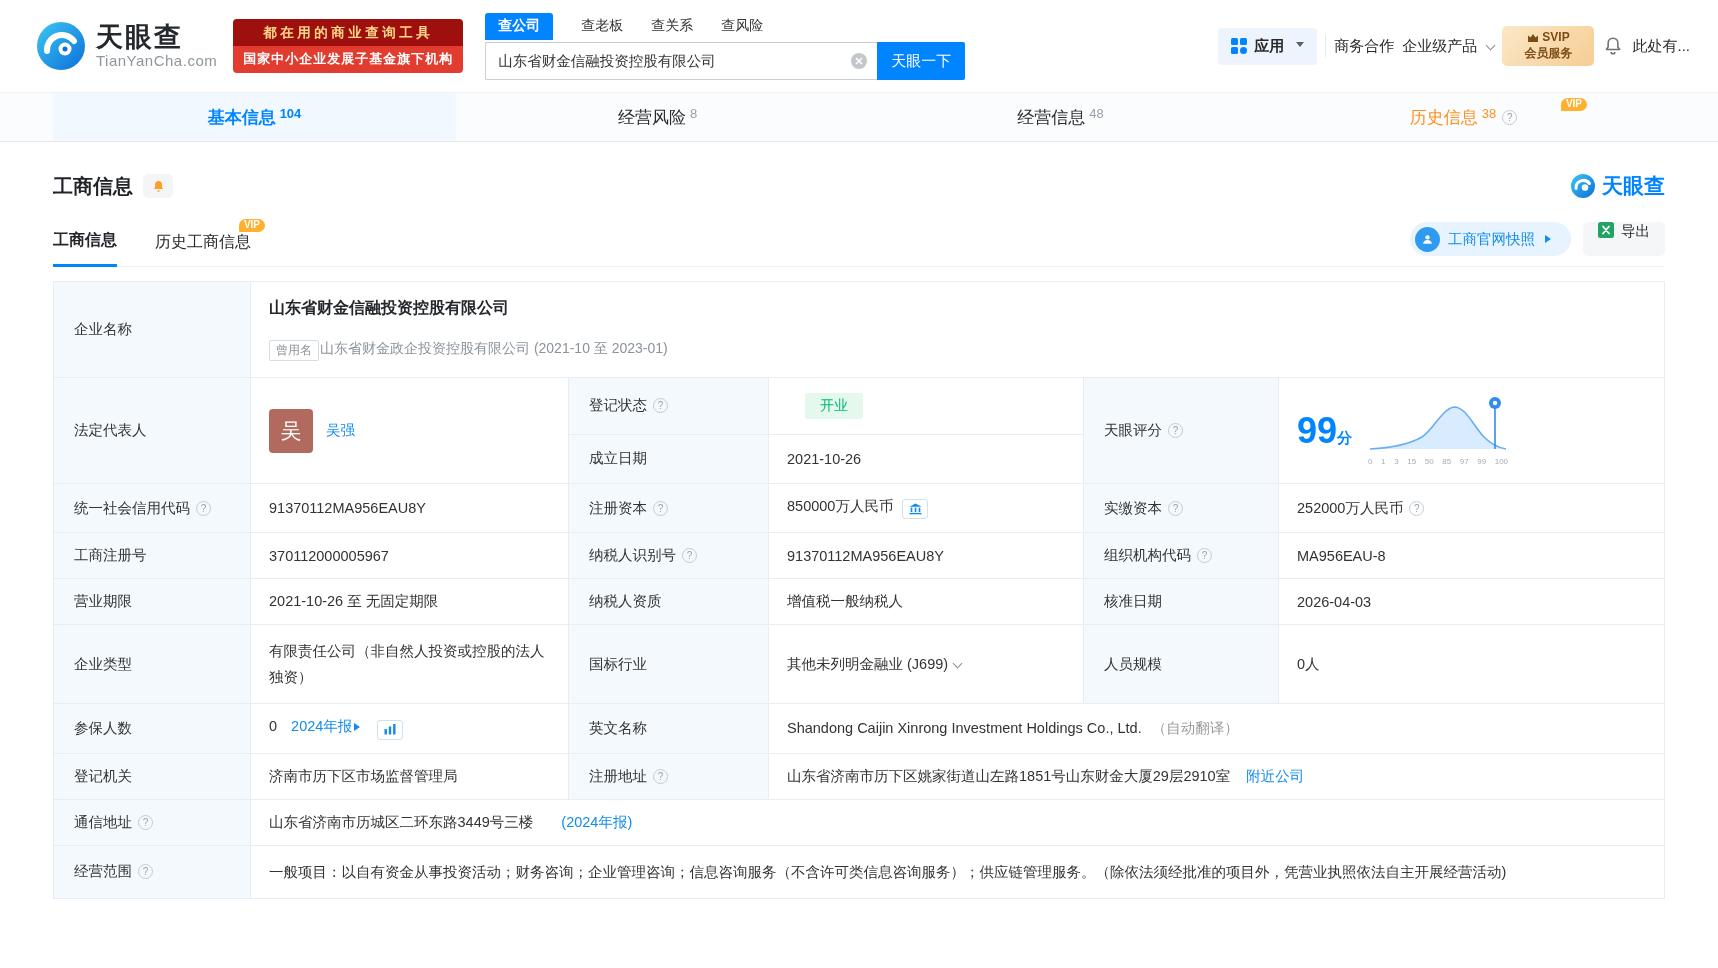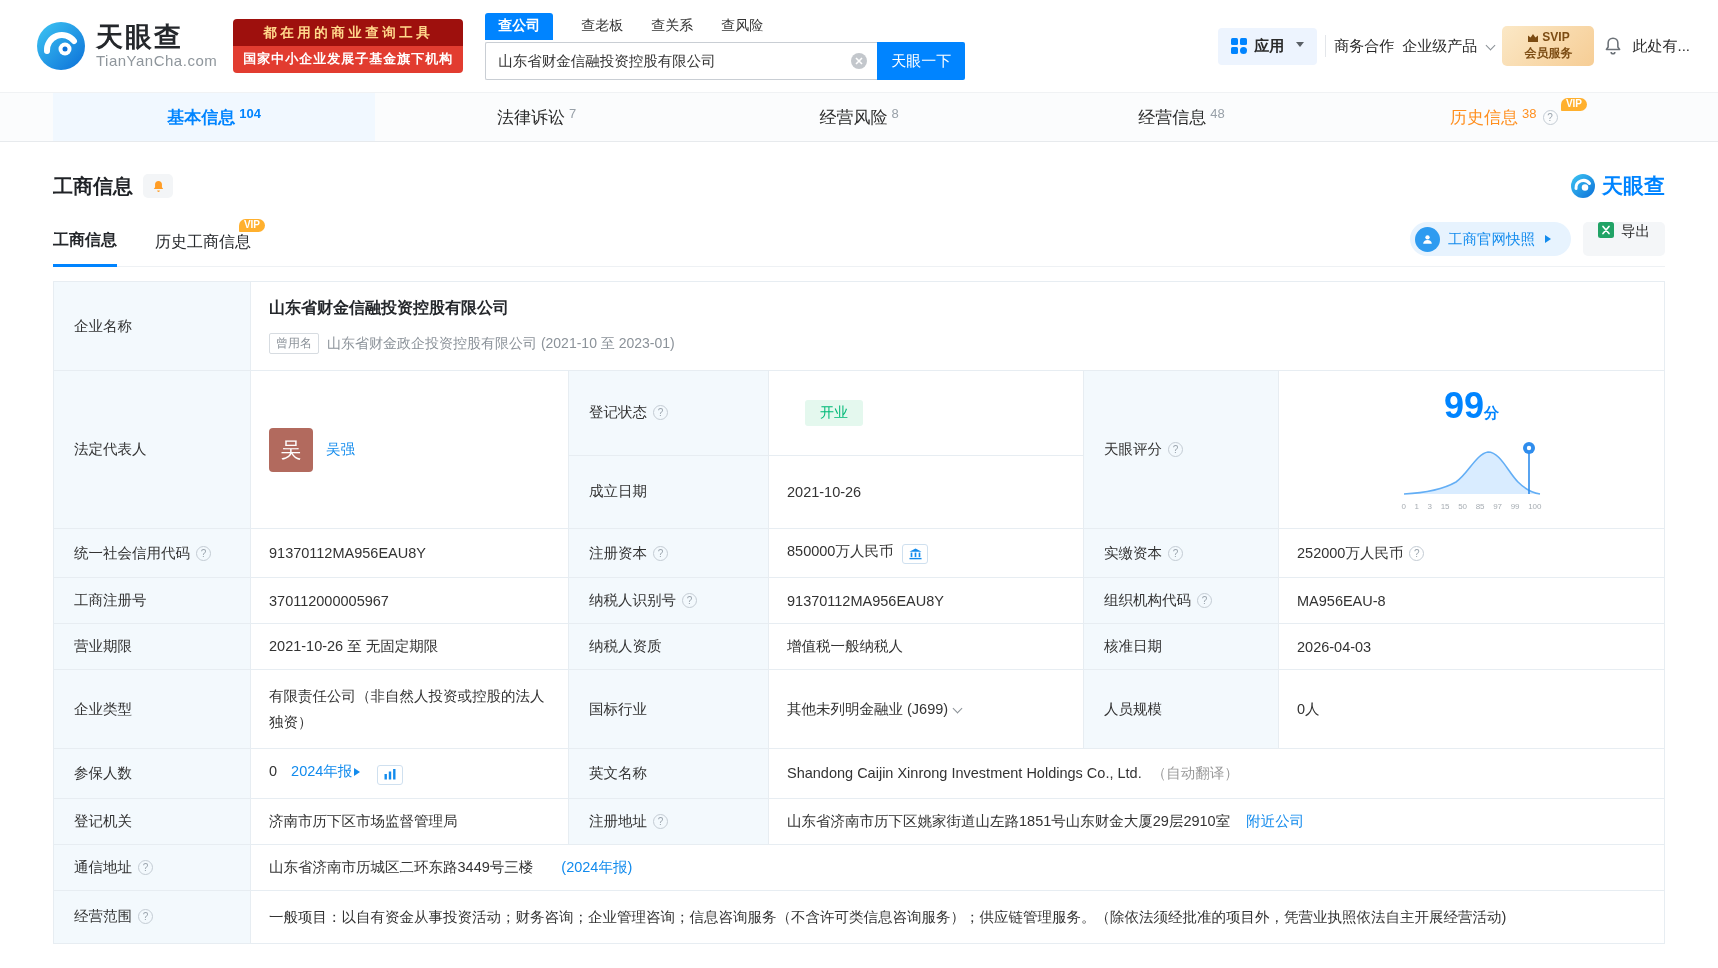--- a/index.html
+++ b/index.html
@@ -69,28 +69,28 @@
   .export-btn { display:flex; align-items:flex-start; gap:7px; background:#f4f6f8; border-radius:5px; height:34px; padding:0 15px; font-size:14.5px; color:#2a2a2a; cursor:pointer; }
 
   
   .info-table { width:100%; border-collapse:collapse; table-layout:fixed; margin-top:14px; }
   .info-table td { border:1px solid #e7edf2; font-size:14.5px; color:#333; vertical-align:middle; }
   td.lbl { background:#f3f9fd; padding:13px 8px 13px 20px; }
   td.val { background:#fff; padding:13px 18px; }
   .help { display:inline-block; width:15px; height:15px; line-height:13px; border:1px solid #c4ccd4; border-radius:50%; color:#9aa4ad; font-size:10px; text-align:center; margin-left:6px; vertical-align:1px; cursor:pointer; }
   .blue-link { color:#128bed; cursor:pointer; }
   .company-name { font-size:16px; font-weight:bold; color:#24272b; }
-  .former-row { margin-top:14px; display:flex; align-items:center; gap:8px; }
+  .former-row { margin-top:21px; display:flex; gap:1px; }
   .former-tag { border:1px solid #d7dce1; color:#8b9299; font-size:12px; padding:1px 6px; border-radius:2px; }
   .former-name { color:#8b9299; font-size:14px; }
   .rep-cell { display:flex; align-items:center; gap:13px; }
   .avatar { width:44px; height:44px; background:#b26a5e; color:#fff; font-size:21px; border-radius:4px; display:flex; align-items:center; justify-content:center; }
   .badge-open { display:inline-block; background:#e4f8ee; color:#00b977; font-size:14px; padding:4px 15px; border-radius:3px;margin-left:18px; }
   .icon-box { display:inline-flex; align-items:center; justify-content:center; width:26px; height:20px; border:1px solid #cfe0ef; border-radius:3px; margin-left:9px; vertical-align:-4px; cursor:pointer; background:#fff; }
-  .score-cell { display:flex; align-items:center; gap:16px; padding:4px 0;flex-direction:column; }
+  .score-cell { display:flex; align-items:center; gap:16px; padding:4px 0; }
   .score-num { font-size:36px; font-weight:bold; color:#0084ff; line-height:1; }
   .score-unit { font-size:14px; font-weight:bold; }
   .score-chart { width:140px; }
   .axis { display:flex; justify-content:space-between; font-size:8px; color:#a7adb3; margin-top:1px; }
   .gray-note { color:#999; }
   .scope-text { line-height:1.8; }
 </style>
 </head>
 <body>
 
@@ -171,24 +171,20 @@
       </svg>
     </div>
     <div class="hr-item">此处有...</div>
   </div>
 </div>
 
 <div class="main-tabs">
   <div class="main-tab active">
     <span>基本信息</span>
     <span class="count">104</span>
-  </div>
-  <div class="main-tab">
-    <span>法律诉讼</span>
-    <span class="count">7</span>
   </div>
   <div class="main-tab">
     <span>经营风险</span>
     <span class="count">8</span>
   </div>
   <div class="main-tab">
     <span>经营信息</span>
     <span class="count">48</span>
   </div>
   <div class="main-tab orange">

